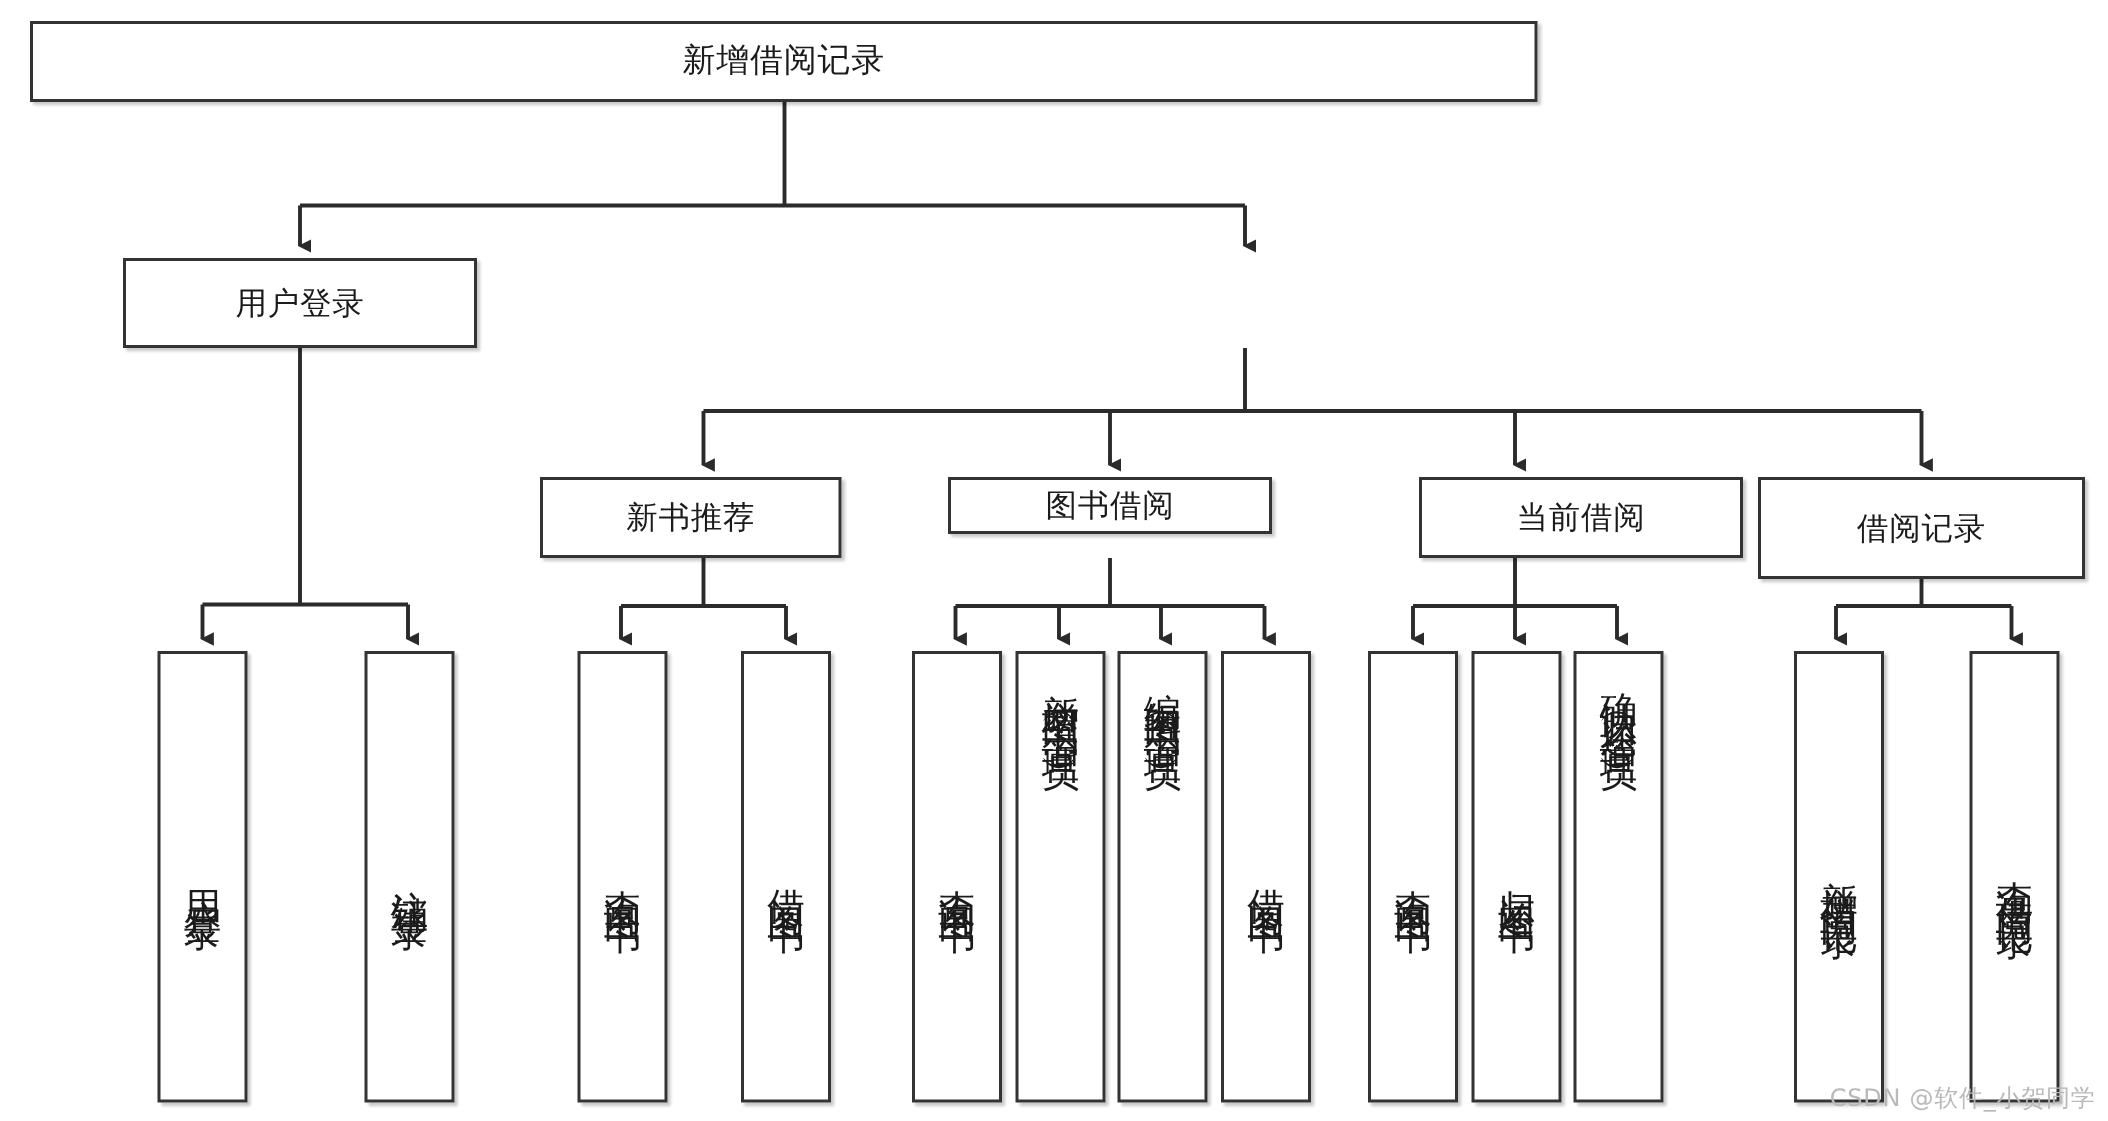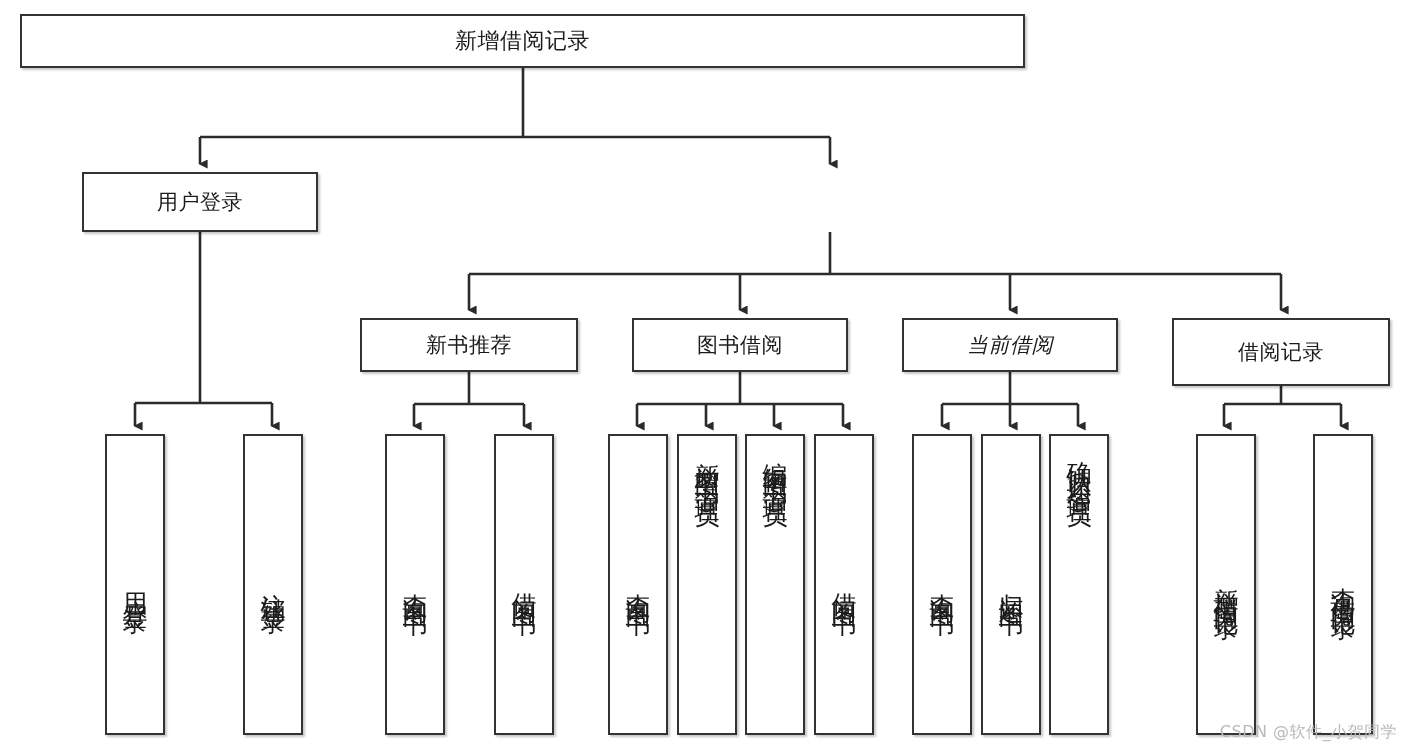--- a/index.html
+++ b/index.html
@@ -109,27 +109,27 @@
   </svg>
 
   <div class="node h root" style="left:20px;top:14px;width:1005px;height:54px;">
     <span class="lbl">新增借阅记录</span>
   </div>
 
   <div class="node h" style="left:82px;top:172px;width:236px;height:60px;">
     <span class="lbl">用户登录</span>
   </div>
 
-  <div class="node h" style="left:360px;top:318px;width:218px;height:54px;">
+  <div class="node h" style="left:360px;top:318px;width:201px;height:54px;">
     <span class="lbl">新书推荐</span>
   </div>
-  <div class="node h" style="left:632px;top:318px;width:216px;height:54px;">
+  <div class="node h" style="left:632px;top:318px;width:216px;height:38px;">
     <span class="lbl">图书借阅</span>
   </div>
-  <div class="node h" style="left:902px;top:318px;width:216px;height:54px;font-style:italic;">
+  <div class="node h" style="left:946px;top:318px;width:216px;height:54px;">
     <span class="lbl">当前借阅</span>
   </div>
   <div class="node h" style="left:1172px;top:318px;width:218px;height:68px;">
     <span class="lbl">借阅记录</span>
   </div>
 
   <div class="node v mid" style="left:105px;top:434px;width:60px;height:301px;">
     <span class="lbl">用户登录</span>
   </div>
   <div class="node v mid" style="left:243px;top:434px;width:60px;height:301px;">

